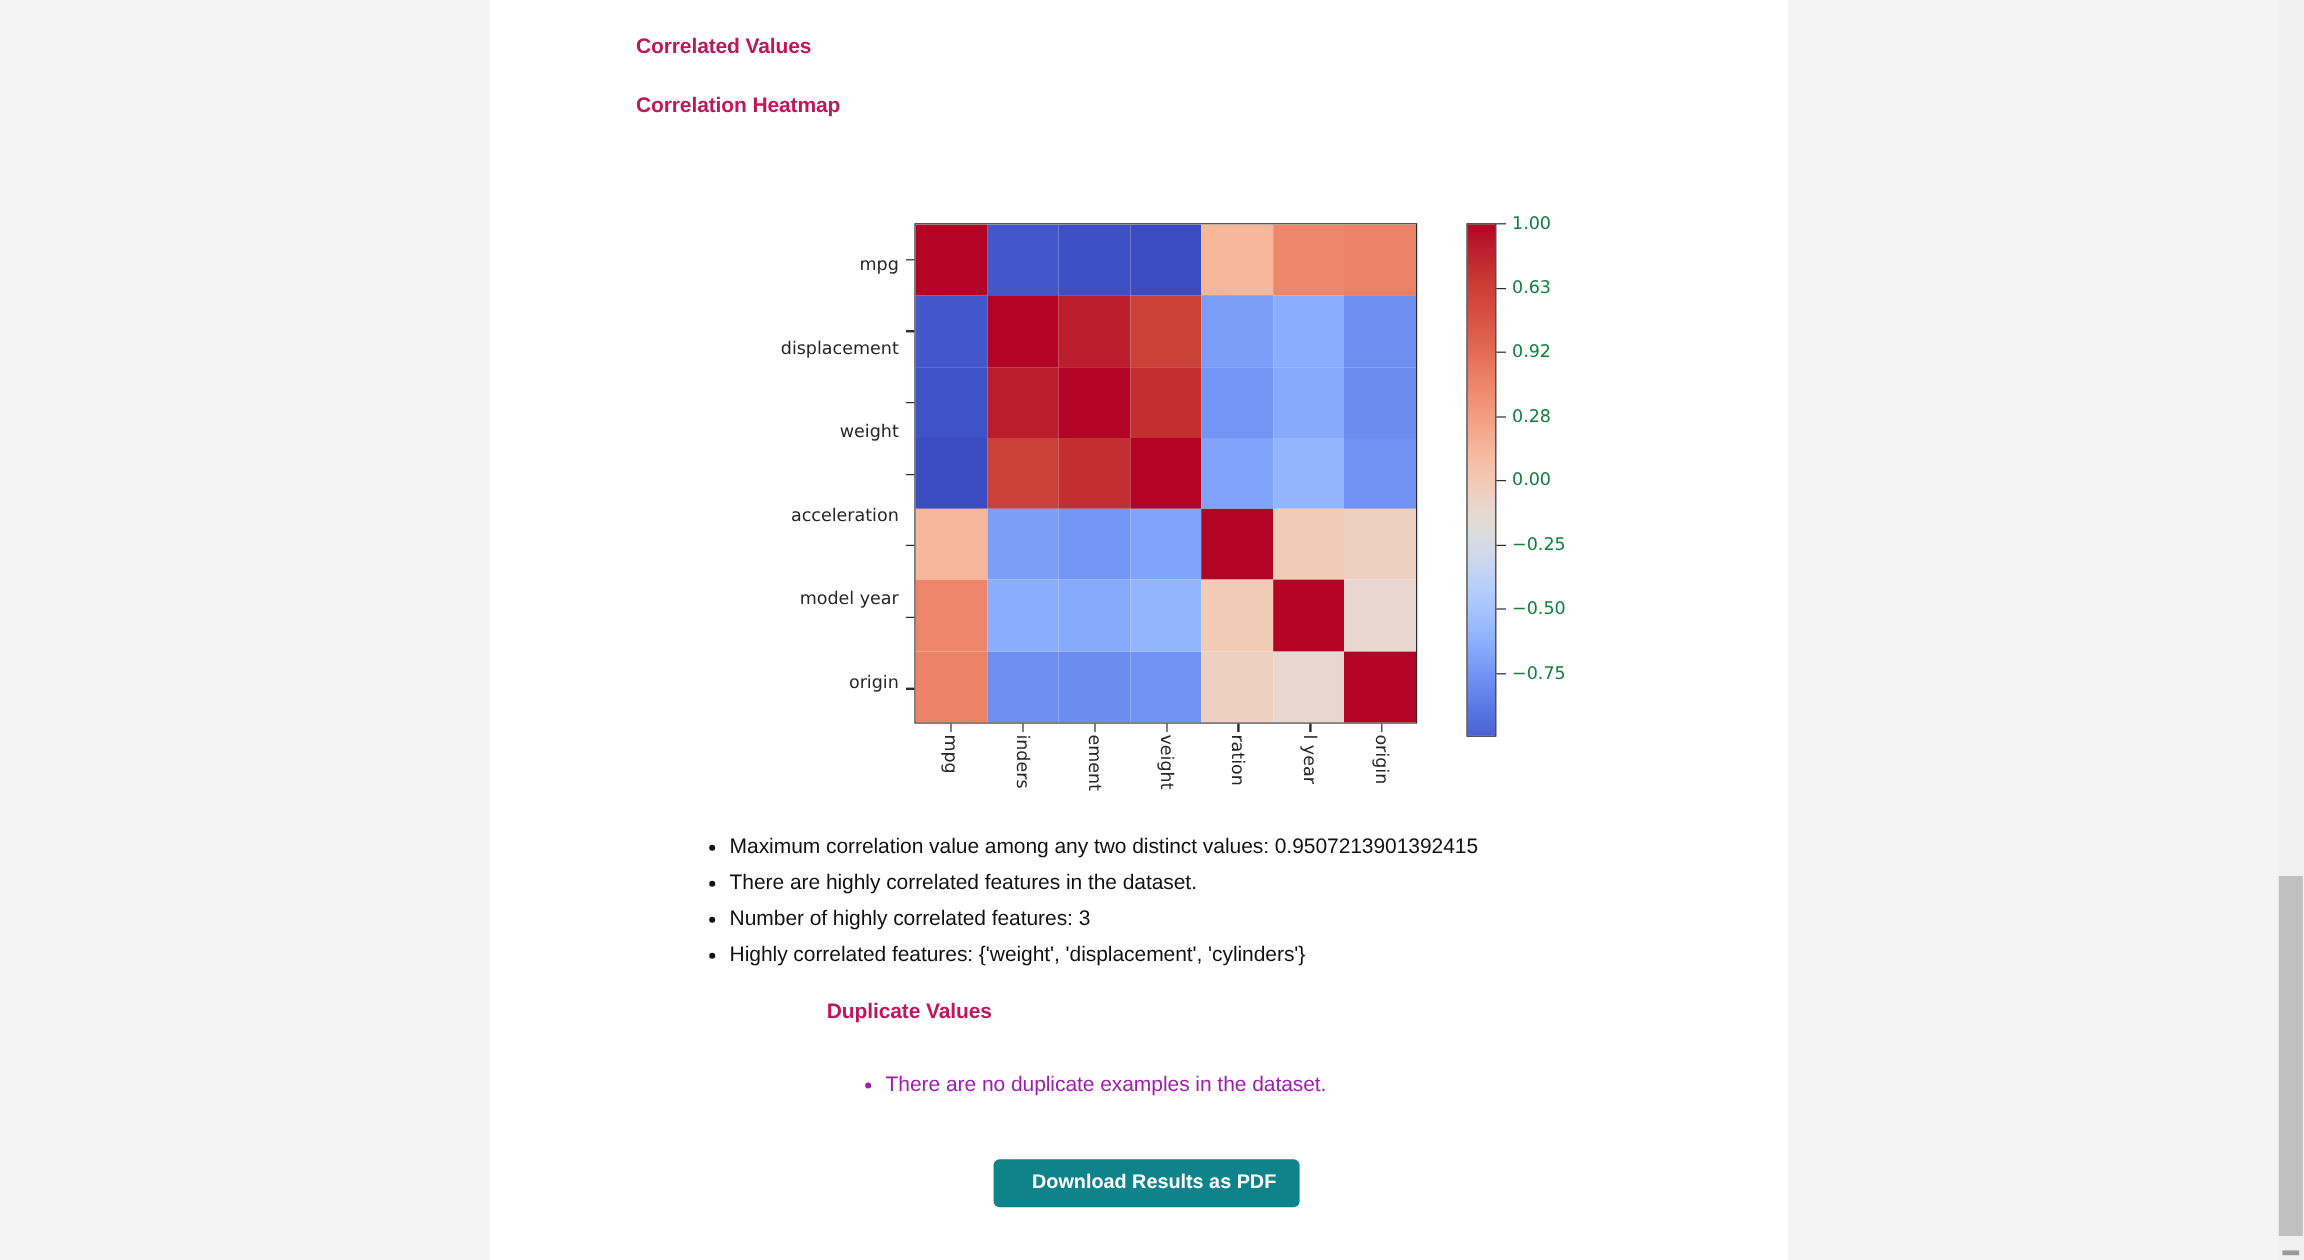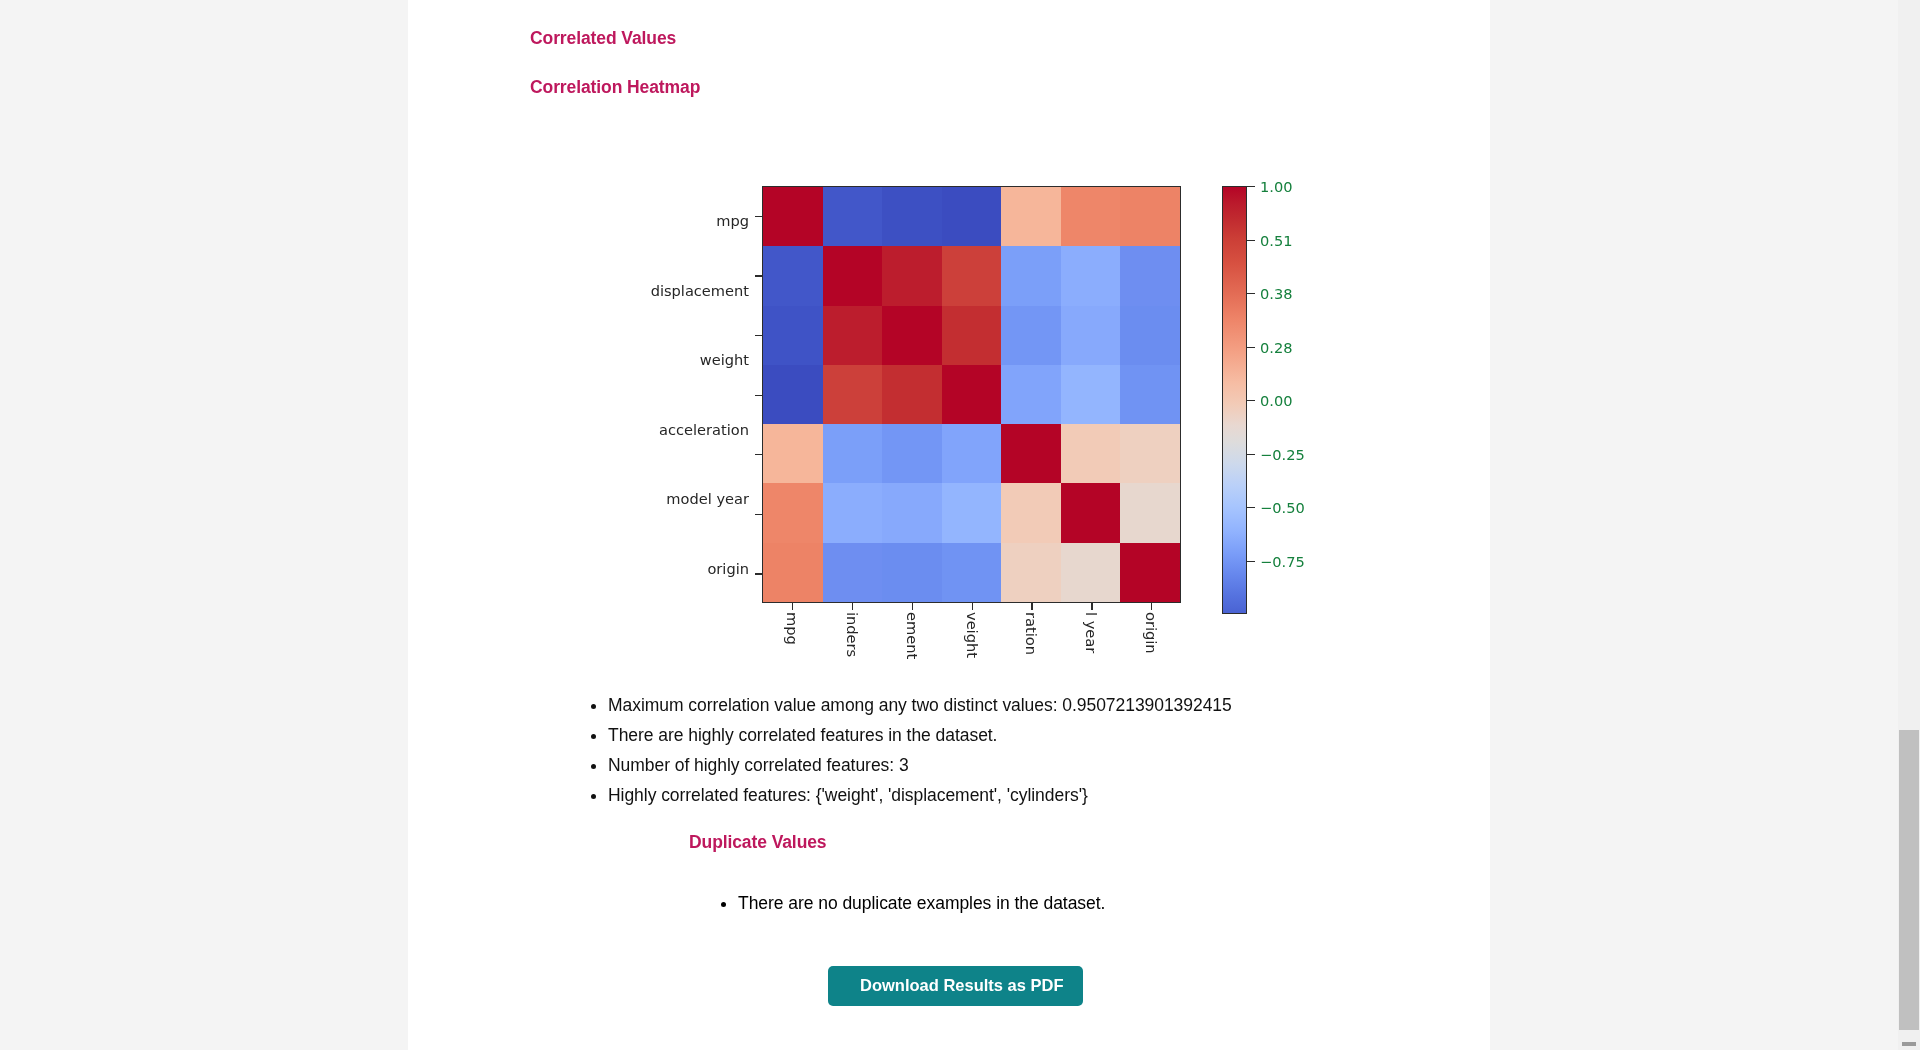--- a/index.html
+++ b/index.html
@@ -233,21 +233,21 @@
   #duplicate-list {
     position: absolute;
     left: 296px;
     top: 1000px;
     margin: 0;
     padding: 0 0 0 34px;
     list-style: disc;
   }
   #duplicate-list li {
     font-size: 17.5px;
-    color: #000000;
+    color: #a21caf;
     line-height: 1.72;
     letter-spacing: -0.05px;
   }
 
   
   #download-button {
     position: absolute;
     left: 327px;
     top: 1000px;
     padding: 11px 19px 12px 19px;
@@ -402,23 +402,23 @@
           <div class="hm-xlabel-slot">
             <span class="hm-xlabel">origin</span>
           </div>
         </div>
 
       <div id="colorbar-wrap">
         <div id="colorbar-bar"></div>
       <div class="cb-tick" style="top: 0px;"></div>
           <div class="cb-label" style="top: 0px;">1.00</div>
           <div class="cb-tick" style="top: 53.5px;"></div>
-          <div class="cb-label" style="top: 53.5px;">0.51</div>
+          <div class="cb-label" style="top: 53.5px;">0.63</div>
           <div class="cb-tick" style="top: 107px;"></div>
-          <div class="cb-label" style="top: 107px;">0.38</div>
+          <div class="cb-label" style="top: 107px;">0.92</div>
           <div class="cb-tick" style="top: 160.5px;"></div>
           <div class="cb-label" style="top: 160.5px;">0.28</div>
           <div class="cb-tick" style="top: 214px;"></div>
           <div class="cb-label" style="top: 214px;">0.00</div>
           <div class="cb-tick" style="top: 267.5px;"></div>
           <div class="cb-label" style="top: 267.5px;">−0.25</div>
           <div class="cb-tick" style="top: 321px;"></div>
           <div class="cb-label" style="top: 321px;">−0.50</div>
           <div class="cb-tick" style="top: 374.5px;"></div>
           <div class="cb-label" style="top: 374.5px;">−0.75</div>

